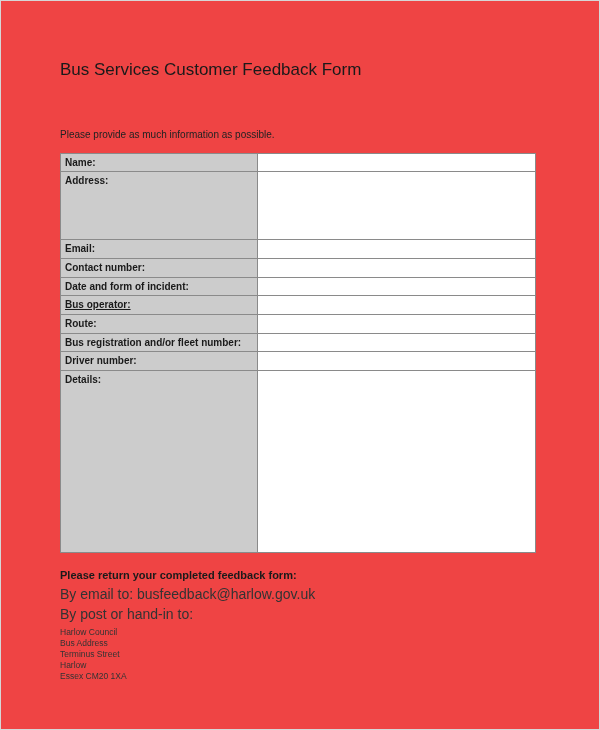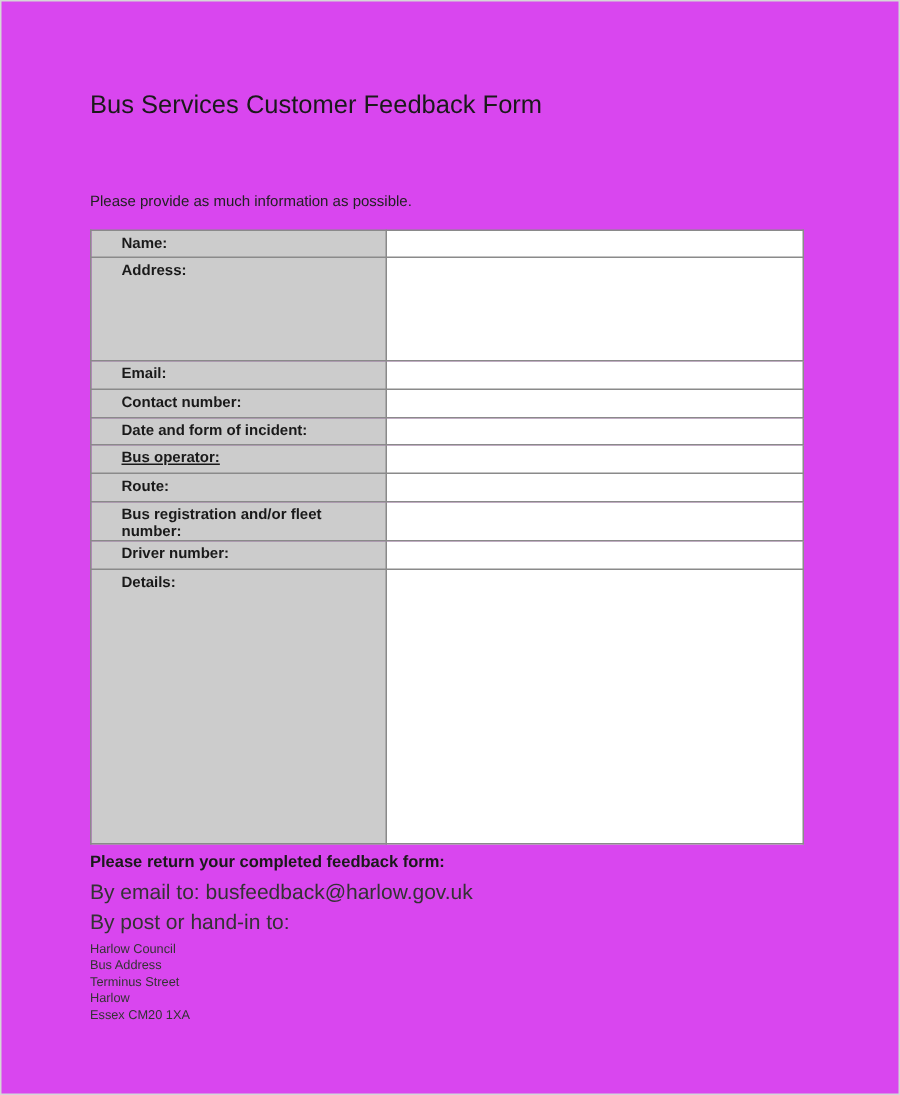--- a/index.html
+++ b/index.html
@@ -2,37 +2,37 @@
 <html><head>
   <meta charset="utf-8">
   <style>
     html, body { margin: 0; padding: 0; }
     body {
       width: 600px; height: 730px; background: #ffffff; position: relative; overflow: hidden;
       font-family: "Liberation Sans", sans-serif; color: #1a1a1a;
     }
     .page {
       position: absolute; left: 0; top: 0; width: 598px; height: 728px;
-      border: 1px solid #d6d6d6; background: #d946ef;
+      border: 1px solid #d6d6d6; background: #ef4444;
     }
     .title {
       position: absolute; left: 59px; top: 59px; font-size: 17px; color: #1a1a1a; white-space: nowrap;
     }
     .note {
       position: absolute; left: 59px; top: 93px; width: 480px; font-size: 10px; line-height: 11.5px; color: #222;
     }
     .note2 {
       position: absolute; left: 59px; top: 128px; font-size: 10px; color: #222; white-space: nowrap;
     }
     table.form {
       position: absolute; left: 59px; top: 152px; width: 476px;
       border-collapse: collapse; table-layout: fixed;
     }
     table.form td {
-      border: 1px solid #8a8a8a; padding: 0 20px; vertical-align: top;
+      border: 1px solid #8a8a8a; padding: 0 4px; vertical-align: top;
       font-size: 10px; font-weight: bold; color: #1a1a1a; box-sizing: border-box;
     }
     table.form td.label { background: #cccccc; width: 197px; padding-top: 3px; }
     table.form td.value { background: #ffffff; }
     table.form td.value input, table.form td.value textarea {
       width: 100%; height: 100%; border: none; outline: none; background: transparent; padding: 0; margin: 0;
       resize: none; font-family: "Liberation Sans", sans-serif; font-size: 10px; box-sizing: border-box;
     }
     .return-heading {
       position: absolute; left: 59px; top: 568px; font-size: 11px; font-weight: bold; color: #1a1a1a; white-space: nowrap;

